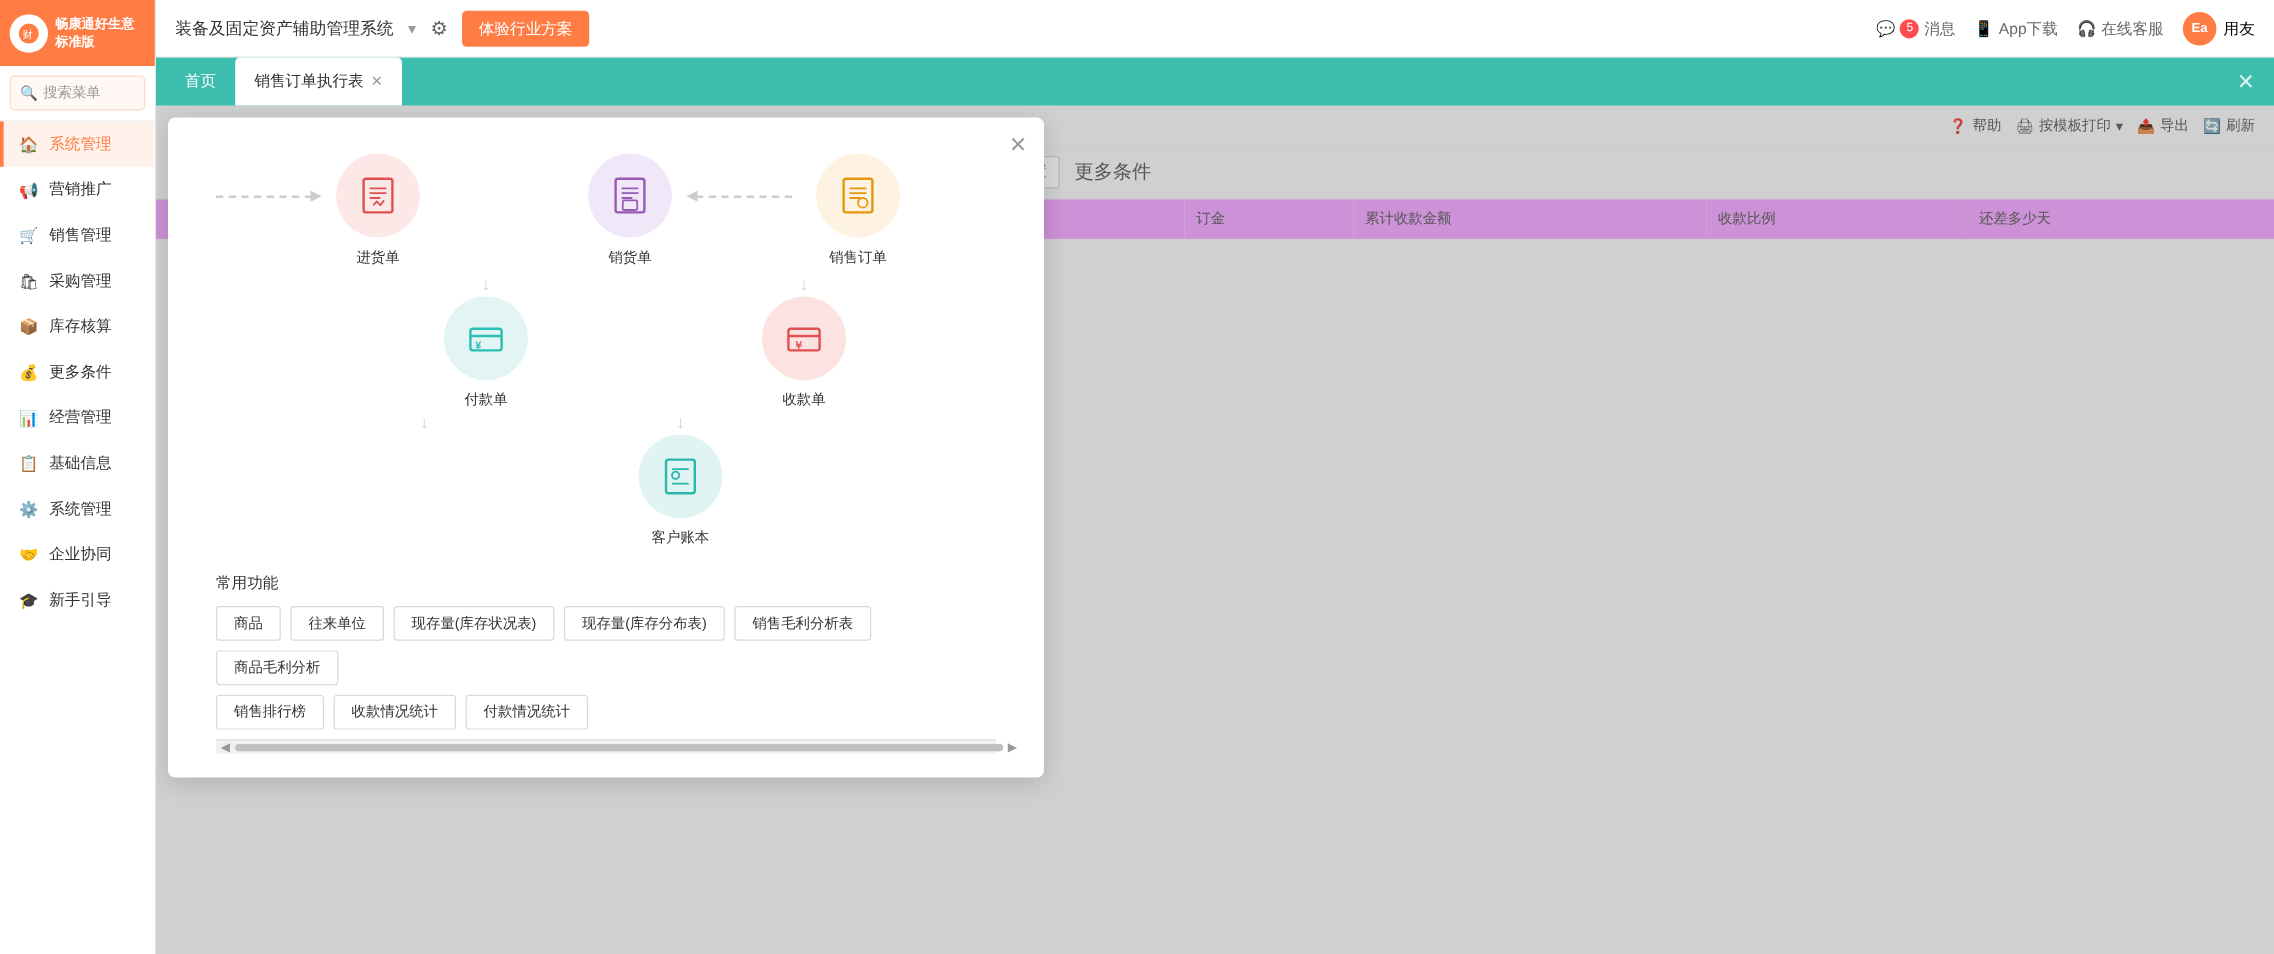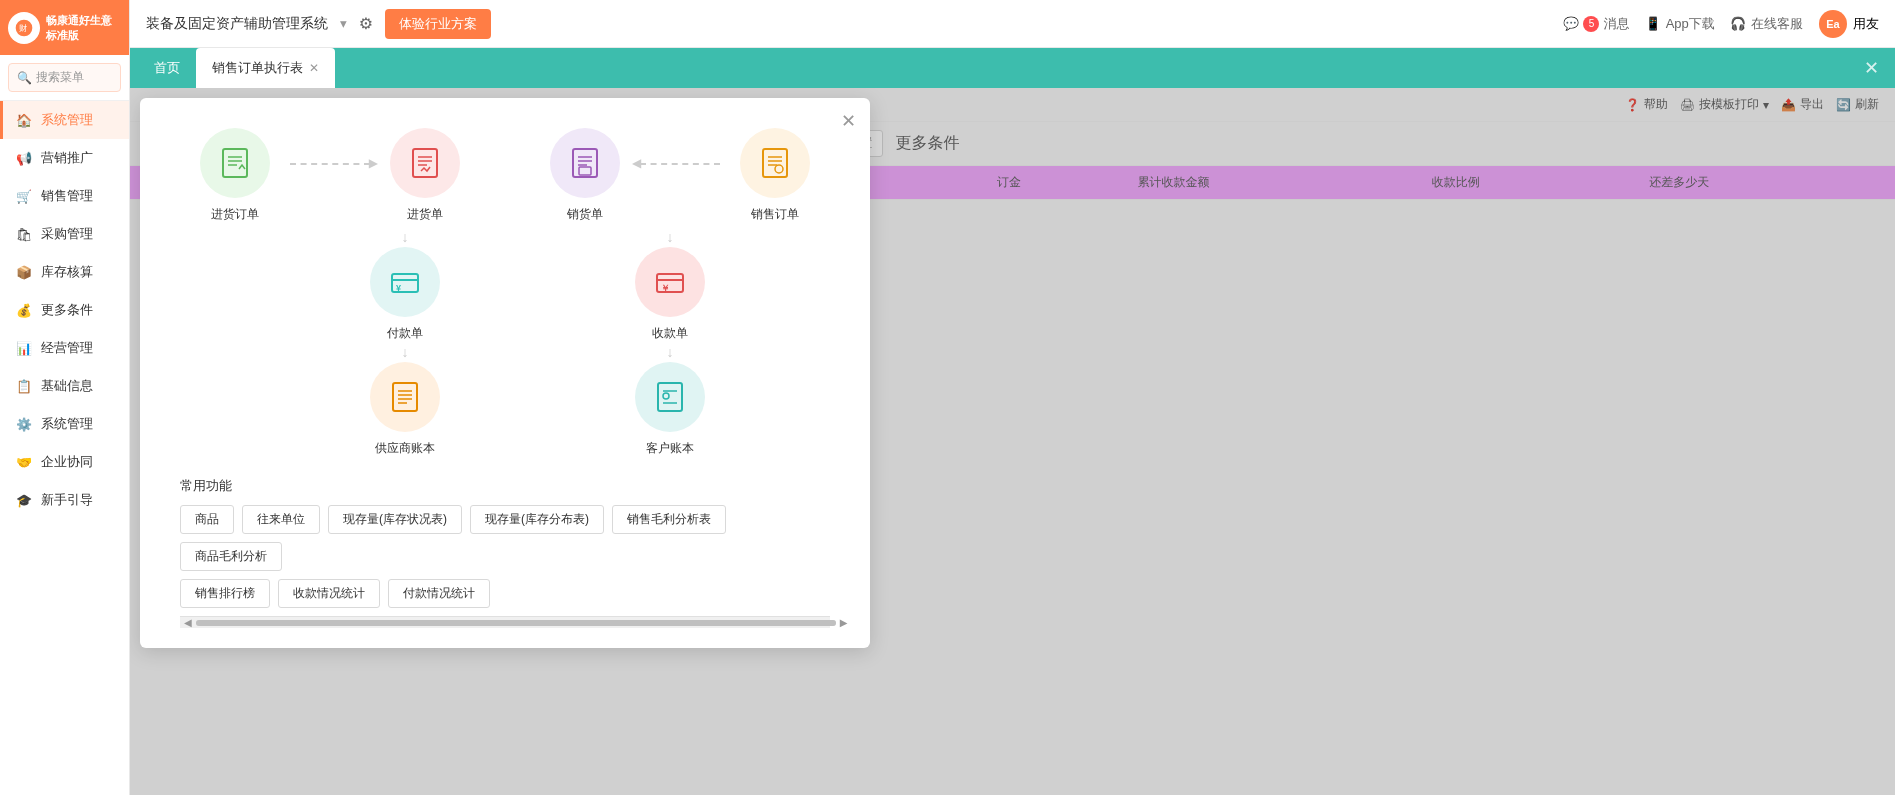--- a/index.html
+++ b/index.html
@@ -283,32 +283,20 @@
 
       <div class="dialog-overlay">
         <div class="dialog">
           <button class="dialog-close">✕</button>
           <div class="dialog-body">
 
             <div style="display:flex; flex-direction:column; gap:0; margin-bottom:20px;">
 
               <div style="display:flex; flex-direction:row; align-items:center; justify-content:flex-start; gap:0; margin-bottom:4px;">
 
-                <div class="flow-node">
-                  <div class="flow-circle green">
-                    <svg width="36" height="36" viewBox="0 0 36 36">
-                        <rect x="6" y="4" width="24" height="28" rx="2" fill="none" stroke="#5cb85c" stroke-width="2"></rect>
-                        <line x1="11" y1="12" x2="25" y2="12" stroke="#5cb85c" stroke-width="1.5"></line>
-                        <line x1="11" y1="16" x2="25" y2="16" stroke="#5cb85c" stroke-width="1.5"></line>
-                        <line x1="11" y1="20" x2="20" y2="20" stroke="#5cb85c" stroke-width="1.5"></line>
-                        <path d="M22 24 L25 20 L28 24" fill="none" stroke="#5cb85c" stroke-width="1.5"></path>
-                      </svg>
-                  </div>
-                  <span class="flow-label">进货订单</span>
-                </div>
 
                 <div style="display:flex; align-items:center; margin-bottom:24px; flex-shrink:0; width:80px;">
                   <div style="flex:1; border-top: 2px dashed #ccc; position:relative;">
                     <span style="position:absolute; right:-8px; top:-9px; color:#ccc; font-size:12px;">▶</span>
                   </div>
                 </div>
 
                 <div class="flow-node">
                   <div class="flow-circle red-light">
                     <svg width="36" height="36" viewBox="0 0 36 36">
@@ -384,32 +372,20 @@
                         </svg>
                     </div>
                     <span class="flow-label">收款单</span>
                   </div>
                 </div>
               </div>
 
               <div style="display:flex; flex-direction:row; align-items:flex-start; margin-left:155px; gap:155px;">
                 <div style="display:flex; flex-direction:column; align-items:center; margin-left:15px;">
                   <div style="color:#ccc; font-size:14px; height:20px; line-height:20px;">↓</div>
-                  <div class="flow-node">
-                    <div class="flow-circle orange2">
-                      <svg width="36" height="36" viewBox="0 0 36 36">
-                          <rect x="6" y="4" width="24" height="28" rx="2" fill="none" stroke="#e68a00" stroke-width="2"></rect>
-                          <line x1="11" y1="12" x2="25" y2="12" stroke="#e68a00" stroke-width="1.5"></line>
-                          <line x1="11" y1="16" x2="25" y2="16" stroke="#e68a00" stroke-width="1.5"></line>
-                          <line x1="11" y1="20" x2="25" y2="20" stroke="#e68a00" stroke-width="1.5"></line>
-                          <line x1="11" y1="24" x2="20" y2="24" stroke="#e68a00" stroke-width="1.5"></line>
-                        </svg>
-                    </div>
-                    <span class="flow-label">供应商账本</span>
-                  </div>
                 </div>
                 <div style="display:flex; flex-direction:column; align-items:center;">
                   <div style="color:#ccc; font-size:14px; height:20px; line-height:20px;">↓</div>
                   <div class="flow-node">
                     <div class="flow-circle teal2">
                       <svg width="36" height="36" viewBox="0 0 36 36">
                           <rect x="6" y="4" width="24" height="28" rx="2" fill="none" stroke="#2ab5ad" stroke-width="2"></rect>
                           <line x1="11" y1="12" x2="25" y2="12" stroke="#2ab5ad" stroke-width="1.5"></line>
                           <circle cx="14" cy="17" r="3" fill="none" stroke="#2ab5ad" stroke-width="1.5"></circle>
                           <line x1="11" y1="24" x2="25" y2="24" stroke="#2ab5ad" stroke-width="1.5"></line>

